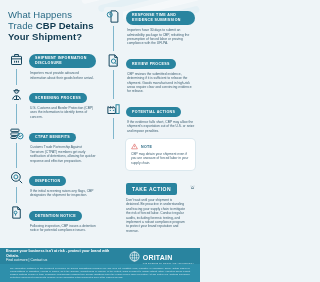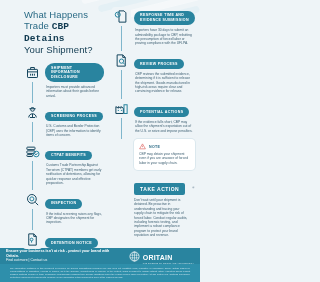--- a/index.html
+++ b/index.html
@@ -14,31 +14,31 @@
 
   
   .swoosh{position:absolute;top:-26px;right:-30px;width:150px;height:70px;
     transform:rotate(-14deg);opacity:.45;pointer-events:none;}
   .swoosh i{position:absolute;display:block;height:7px;border-radius:7px;background:#ffffff;}
   .swoosh i:nth-child(1){top:6px;left:6px;width:120px;}
   .swoosh i:nth-child(2){top:18px;left:20px;width:104px;background:#d9ecf3;}
   .swoosh i:nth-child(3){top:30px;left:36px;width:86px;}
   .swoosh i:nth-child(4){top:42px;left:54px;width:64px;background:#d9ecf3;}
 
-  .cols{position:absolute;top:0;left:0;right:0;bottom:34px;display:flex;margin-left:16px;}
+  .cols{position:absolute;top:0;left:0;right:0;bottom:34px;display:flex;}
   .col{position:relative;box-sizing:border-box;}
   .col-left{width:100px;padding:7px 4px 0 7px;}
   .col-right{width:100px;padding:7px 5px 0 4px;}
 
   .title{
     font-size:9.5px;line-height:11px;font-weight:300;color:#2b6b86;
     margin:2px 0 8px 1px;letter-spacing:.1px;
   }
-  .title b{font-weight:700;color:#103a50;font-family:Liberation Mono, monospace;}
-  .title .l3{font-weight:400;color:#103a50;display:block;}
+  .title b{font-weight:700;color:#103a50;}
+  .title .l3{font-weight:700;color:#103a50;display:block;}
 
   
   .step{position:relative;padding-left:22px;margin-bottom:5px;}
   .rail{position:absolute;left:9px;top:16px;bottom:-6px;width:1px;background:#7fb6cc;}
   .step:last-child .rail{display:none;}
   .ico{
     position:absolute;left:0;top:0;width:19px;height:19px;
     display:flex;align-items:center;justify-content:center;
     background:#eef4f7;border-radius:3px;z-index:2;
   }

